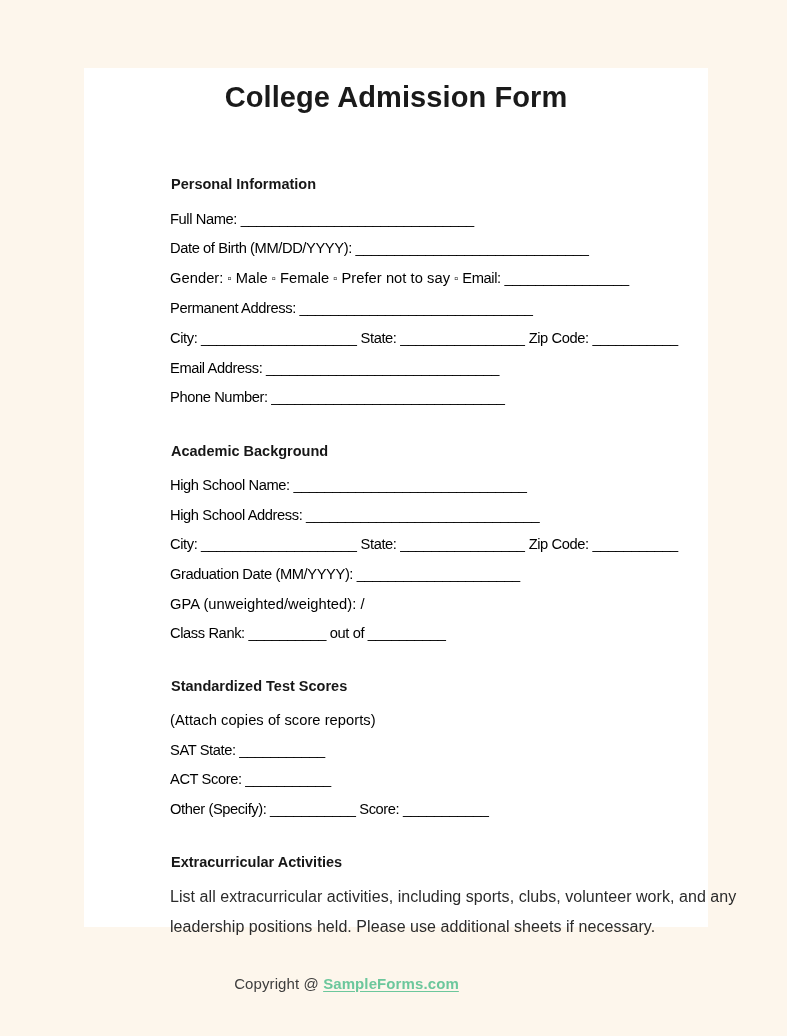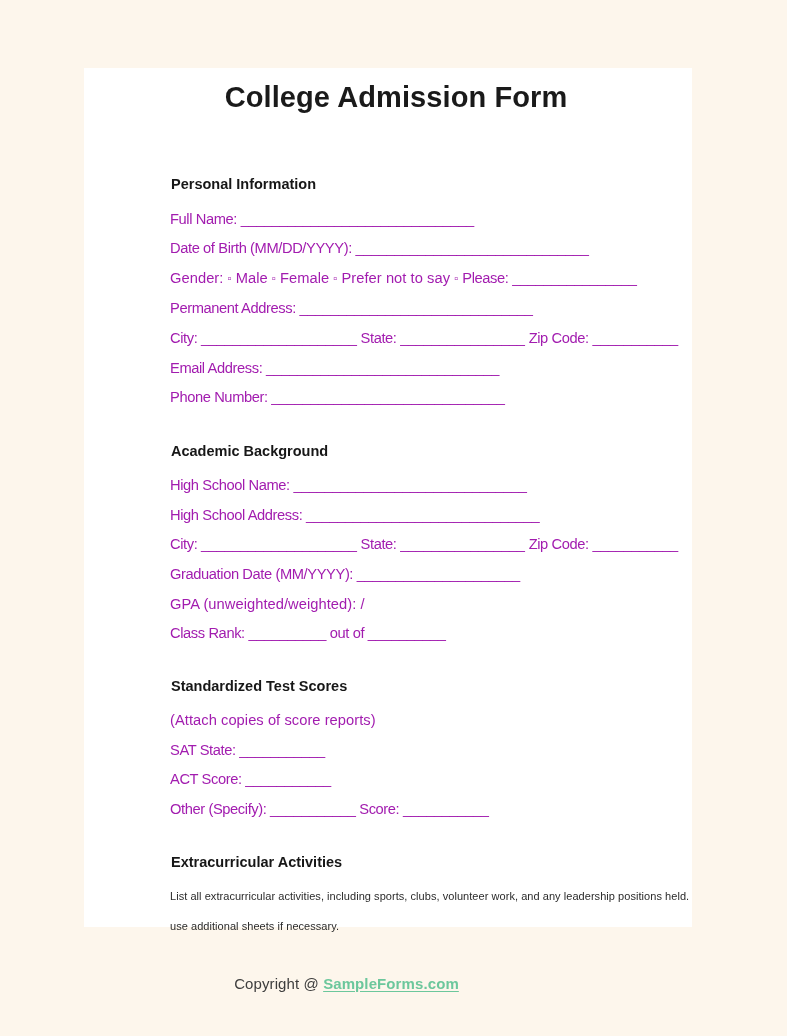--- a/index.html
+++ b/index.html
@@ -8,21 +8,21 @@
   }
   body {
     width: 787px;
     height: 1036px;
     background: #fdf6ec;
     font-family: "Liberation Sans", sans-serif;
     -webkit-font-smoothing: antialiased;
   }
   .page {
     position: relative;
-    width: 692px;
+    width: 787px;
     height: 1036px;
     overflow: hidden;
   }
   .form-card {
     position: absolute;
     left: 84px;
     top: 68px;
     width: 624px;
     height: 859px;
     background: #ffffff;
@@ -49,27 +49,27 @@
   .section-heading {
     margin: 1px;
     padding-left: 0;
     font-size: 14.5px;
     font-weight: bold;
     color: #171717;
     line-height: 1.2;
   }
   .field-line {
     font-size: 14.7px;
-    color: #a21caf;
+    color: #000000;
     line-height: 29.6px;
     white-space: pre-wrap;
     letter-spacing: 0.05px;
   }
   .para {
-    font-size: 11px;
+    font-size: 16px;
     color: #2b2b2b;
     line-height: 29.6px;
     letter-spacing: 0.05px;
     max-width: 568px;
   }
   .blank {
     letter-spacing: -0.4px;
   }
   .cb {
     font-size: 11px;
@@ -108,21 +108,21 @@
 
     <h1 class="form-title">College Admission Form</h1>
 
     <div class="form-body">
 
       <div class="section sect-personal">
         <div class="section-heading">Personal Information</div>
         <div class="gap-sm"></div>
         <div class="field-line blank">Full Name: ______________________________</div>
         <div class="field-line blank">Date of Birth (MM/DD/YYYY): ______________________________</div>
-        <div class="field-line"><span>Gender:</span><span> <span class="cb">▫</span> <span>Male</span></span><span> <span class="cb">▫</span> <span>Female</span></span><span> <span class="cb">▫</span> <span>Prefer not to say</span></span><span> <span class="cb">▫</span> <span class="blank">Please: ________________</span></span></div>
+        <div class="field-line"><span>Gender:</span><span> <span class="cb">▫</span> <span>Male</span></span><span> <span class="cb">▫</span> <span>Female</span></span><span> <span class="cb">▫</span> <span>Prefer not to say</span></span><span> <span class="cb">▫</span> <span class="blank">Email: ________________</span></span></div>
         <div class="field-line blank">Permanent Address: ______________________________</div>
         <div class="field-line"><span class="blank">City: ____________________</span> <span class="blank">State: ________________</span> <span class="blank">Zip Code: ___________</span></div>
         <div class="field-line blank">Email Address: ______________________________</div>
         <div class="field-line blank">Phone Number: ______________________________</div>
       </div>
 
       <div class="gap-section"></div>
 
       <div class="section sect-personal">
         <div class="section-heading">Academic Background</div>

